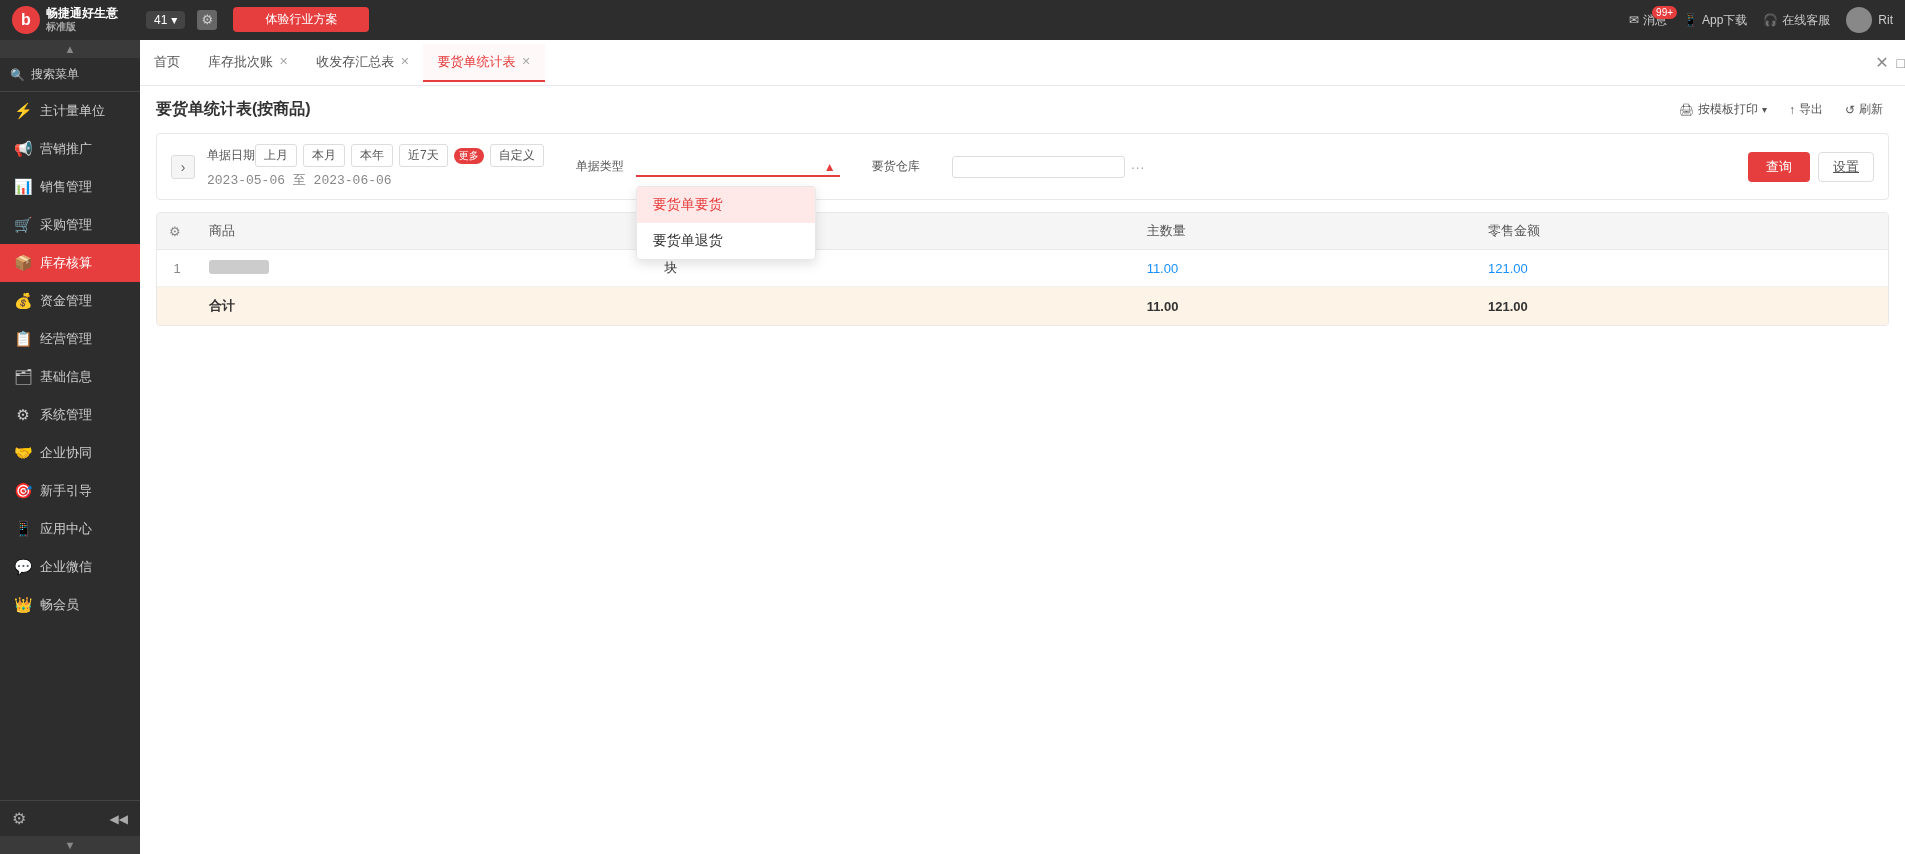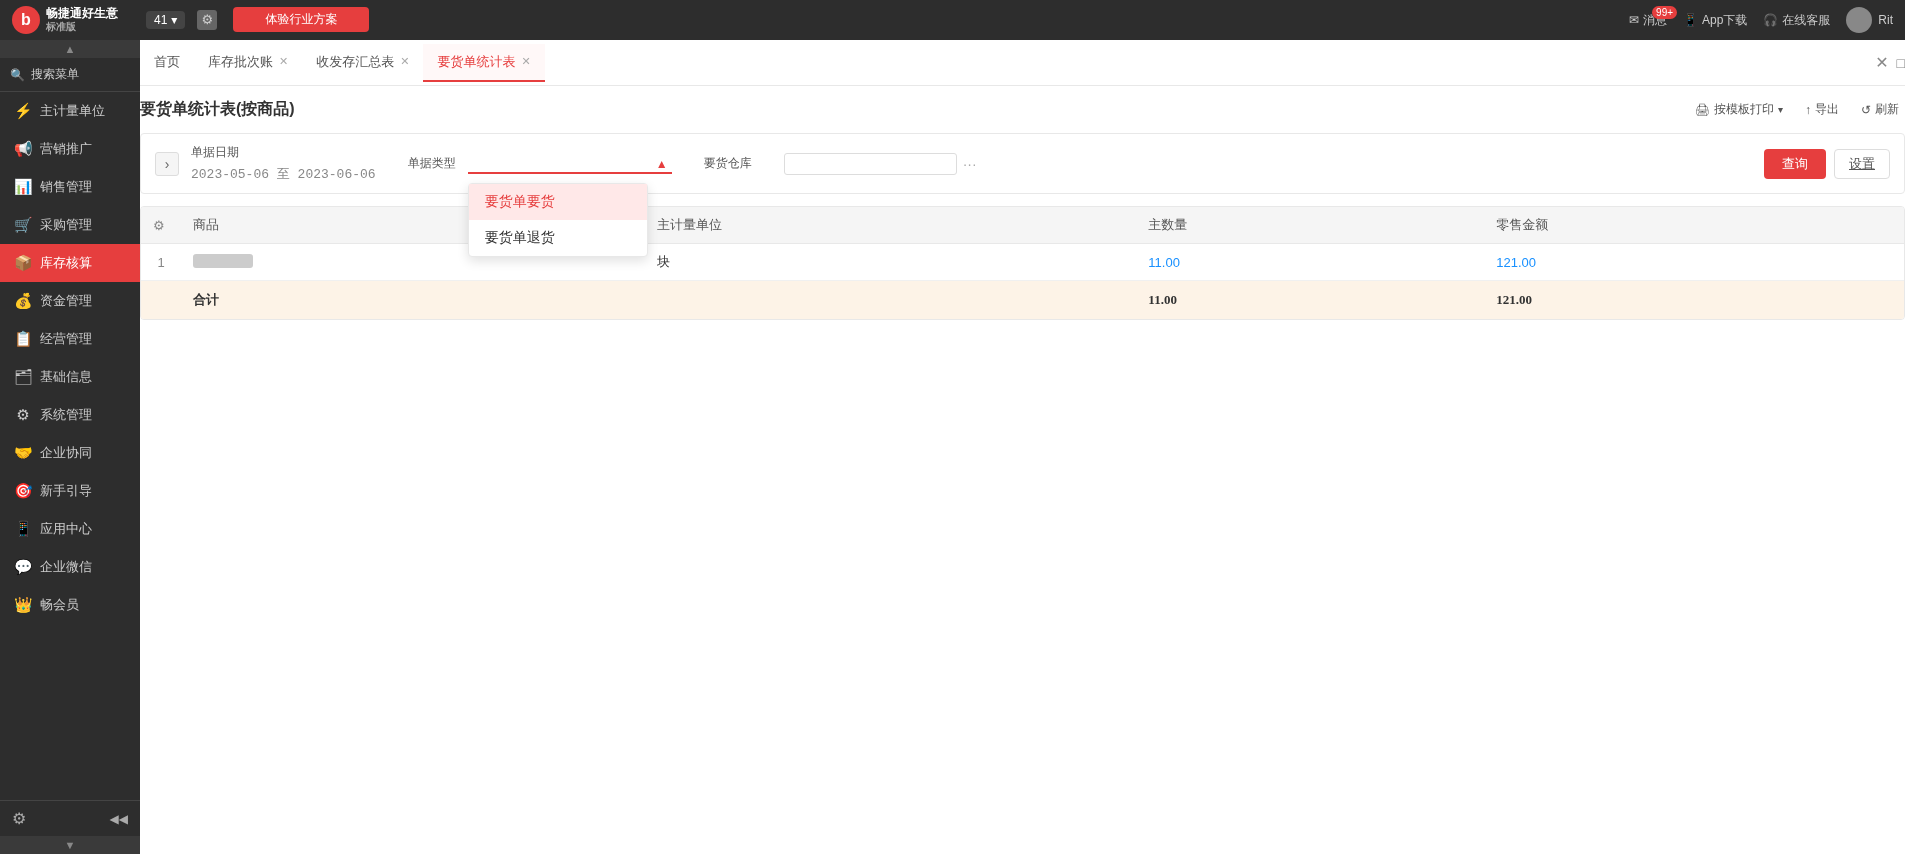--- a/index.html
+++ b/index.html
@@ -204,21 +204,21 @@
     .page-content {
       flex: 1;
       overflow: auto;
       padding: 0;
       background: #f0f2f5;
     }
 
     .page-inner {
       background: #fff;
       margin: 0;
-      padding: 12px 0;
+      padding: 12px 16px;
       min-height: 100%;
     }
 
     
     .page-title-bar {
       display: flex;
       align-items: center;
       justify-content: space-between;
       margin-bottom: 12px;
     }
@@ -426,21 +426,20 @@
       white-space: nowrap;
     }
     .data-table tbody tr:nth-child(even) { background: #fafafa; }
     .data-table tbody td {
       padding: 9px 12px;
       border-bottom: 1px solid #f0f0f0;
       color: #333;
     }
     .data-table tfoot tr {
       background: #fdf3e7;
-      font-family: Liberation Serif, serif;
     }
     .data-table tfoot td {
       padding: 10px 12px;
       font-weight: bold;
       color: #333;
       border-top: 1px solid #e8d5b0;
     }
     .cell-blurred {
       background: #ccc;
       border-radius: 3px;
@@ -634,20 +633,28 @@
         <div class="filter-bar">
           <div class="filter-row">
 
             <div class="filter-expand-btn">
               <span>›</span>
             </div>
 
             <div class="filter-group">
               <div style="display:flex;align-items:center;">
                 <span class="filter-label">单据日期</span>
+                <div class="date-shortcuts">
+                  <button class="date-btn">上月</button>
+                  <button class="date-btn">本月</button>
+                  <button class="date-btn">本年</button>
+                  <button class="date-btn">近7天</button>
+                  <span class="date-badge">更多</span>
+                  <button class="date-btn">自定义</button>
+                </div>
               </div>
               <div class="date-range-text">2023-05-06 至 2023-06-06</div>
             </div>
 
             <span class="filter-type-label">单据类型</span>
             <div class="type-select-wrapper" style="position:relative;">
               <input class="type-select-input" readonly="" value="" style="">
               <span class="type-select-arrow">▲</span>
 
               <div class="dropdown-menu" style="left:0;top:30px;min-width:180px;">

